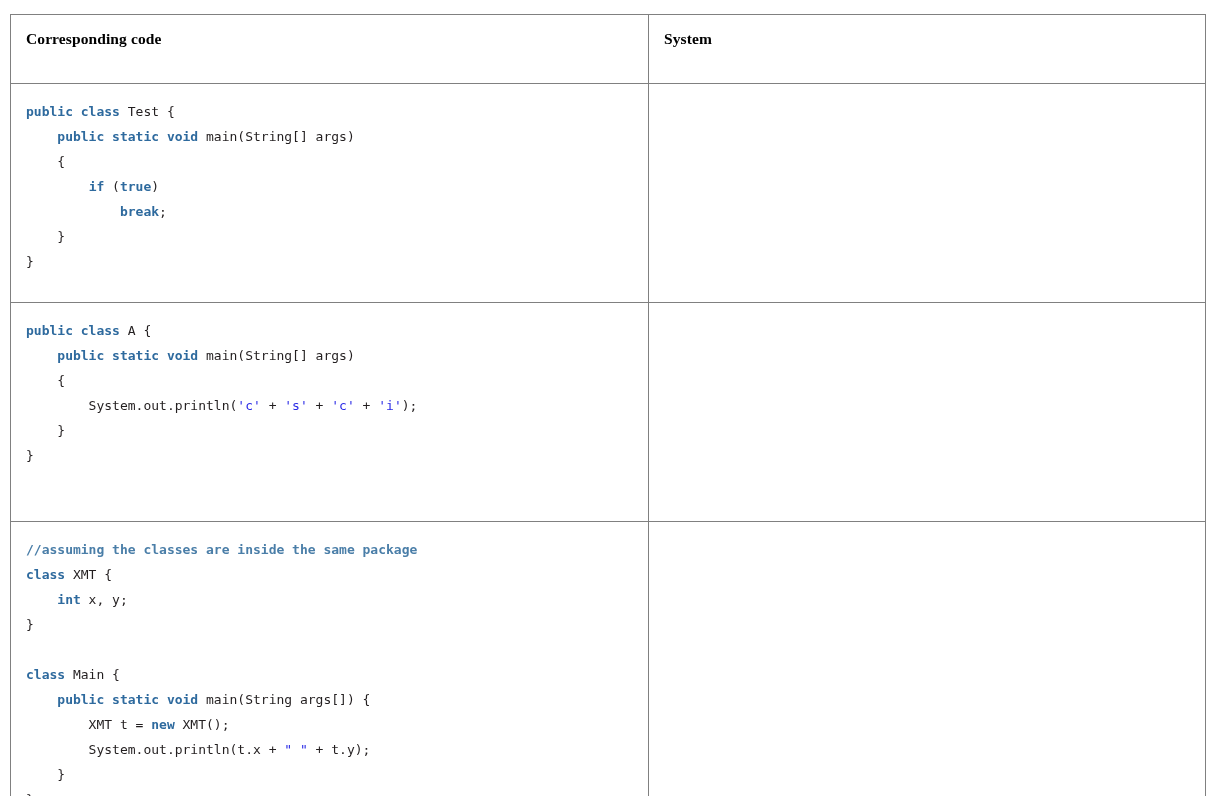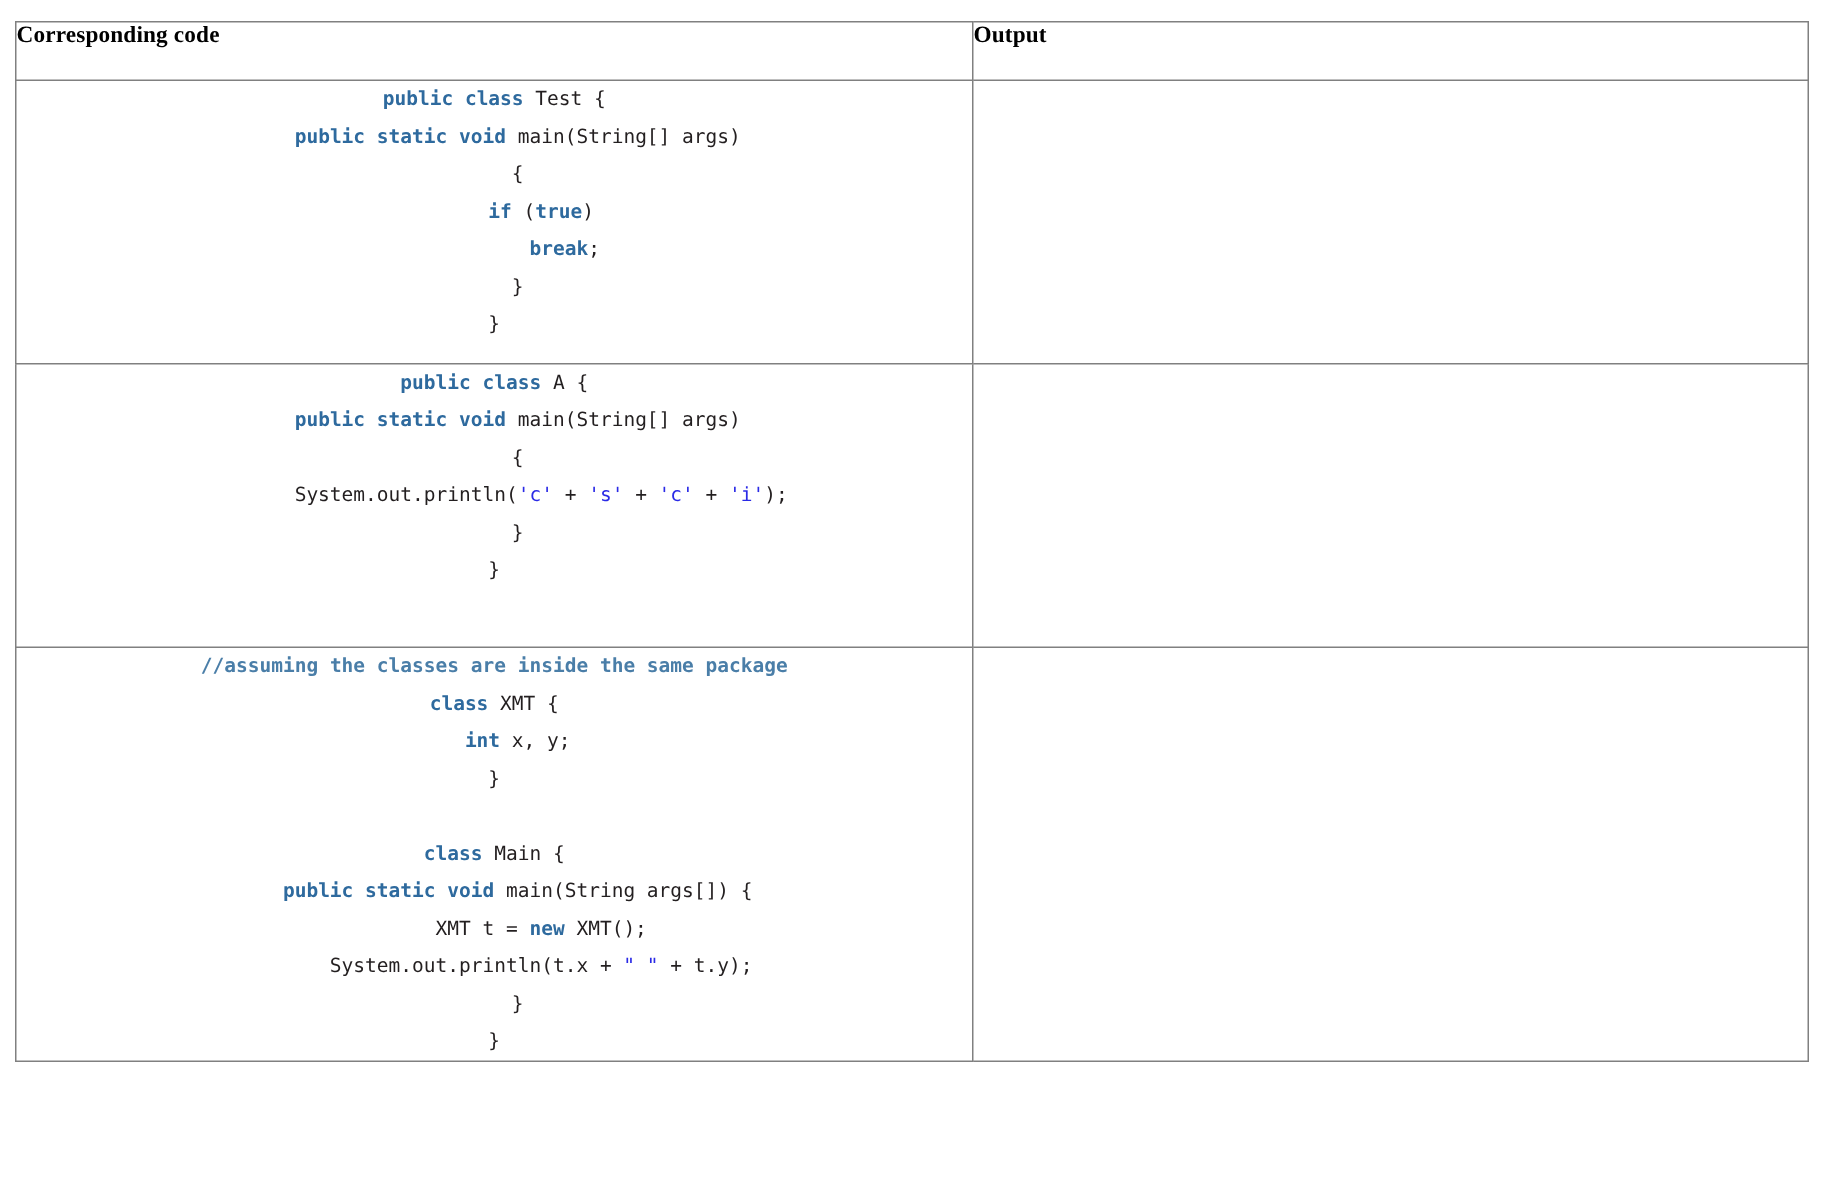--- a/index.html
+++ b/index.html
@@ -27,21 +27,21 @@
     top: 14px;
     width: 1195px;
     border-collapse: collapse;
     table-layout: fixed;
   }
 
   .code-table td,
   .code-table th {
     border: 1px solid #808080;
     vertical-align: top;
-    padding: 0;
+    padding: 15px;
     background: #ffffff;
   }
 
   col.col-code { width: 638px; }
   col.col-output { width: 557px; }
 
   
   .hdr-cell {
     height: 38px;
     padding: 6px 0 0 8px;
@@ -69,21 +69,20 @@
     font-family: "DejaVu Sans Mono", "Liberation Mono", monospace;
     font-size: 13px;
     line-height: 25px;
     color: #231f20;
     white-space: pre;
     tab-size: 4;
   }
   .code-line {
     white-space: pre;
     min-height: 25px;
-    text-align: center;
   }
   .code-line.blank {
     height: 25px;
   }
 
   
   .kw {
     color: #2E6A9E;
     font-weight: bold;
   }
@@ -113,21 +112,21 @@
     <colgroup>
       <col class="col-code">
       <col class="col-output">
     </colgroup>
     <thead>
       <tr>
         <th class="hdr-cell">
           <span class="hdr-label">Corresponding code</span>
         </th>
         <th class="hdr-cell">
-          <span class="hdr-label">Output</span>
+          <span class="hdr-label">System</span>
         </th>
       </tr>
     </thead>
     <tbody id="table-body">
         <tr class="row-1">
           <td class="code-cell">
             <div class="code-block"><div class="code-line"><span class="kw">public class</span><span class="pl"> Test {</span></div><div class="code-line"><span class="pl">    </span><span class="kw">public static void</span><span class="pl"> main(String[] args)</span></div><div class="code-line"><span class="pl">    {</span></div><div class="code-line"><span class="pl">        </span><span class="kw">if</span><span class="pl"> (</span><span class="kw">true</span><span class="pl">)</span></div><div class="code-line"><span class="pl">            </span><span class="kw">break</span><span class="pl">;</span></div><div class="code-line"><span class="pl">    }</span></div><div class="code-line"><span class="pl">}</span></div></div>
           </td>
           <td class="output-cell"><span class="code-block"></span></td>
         </tr>

